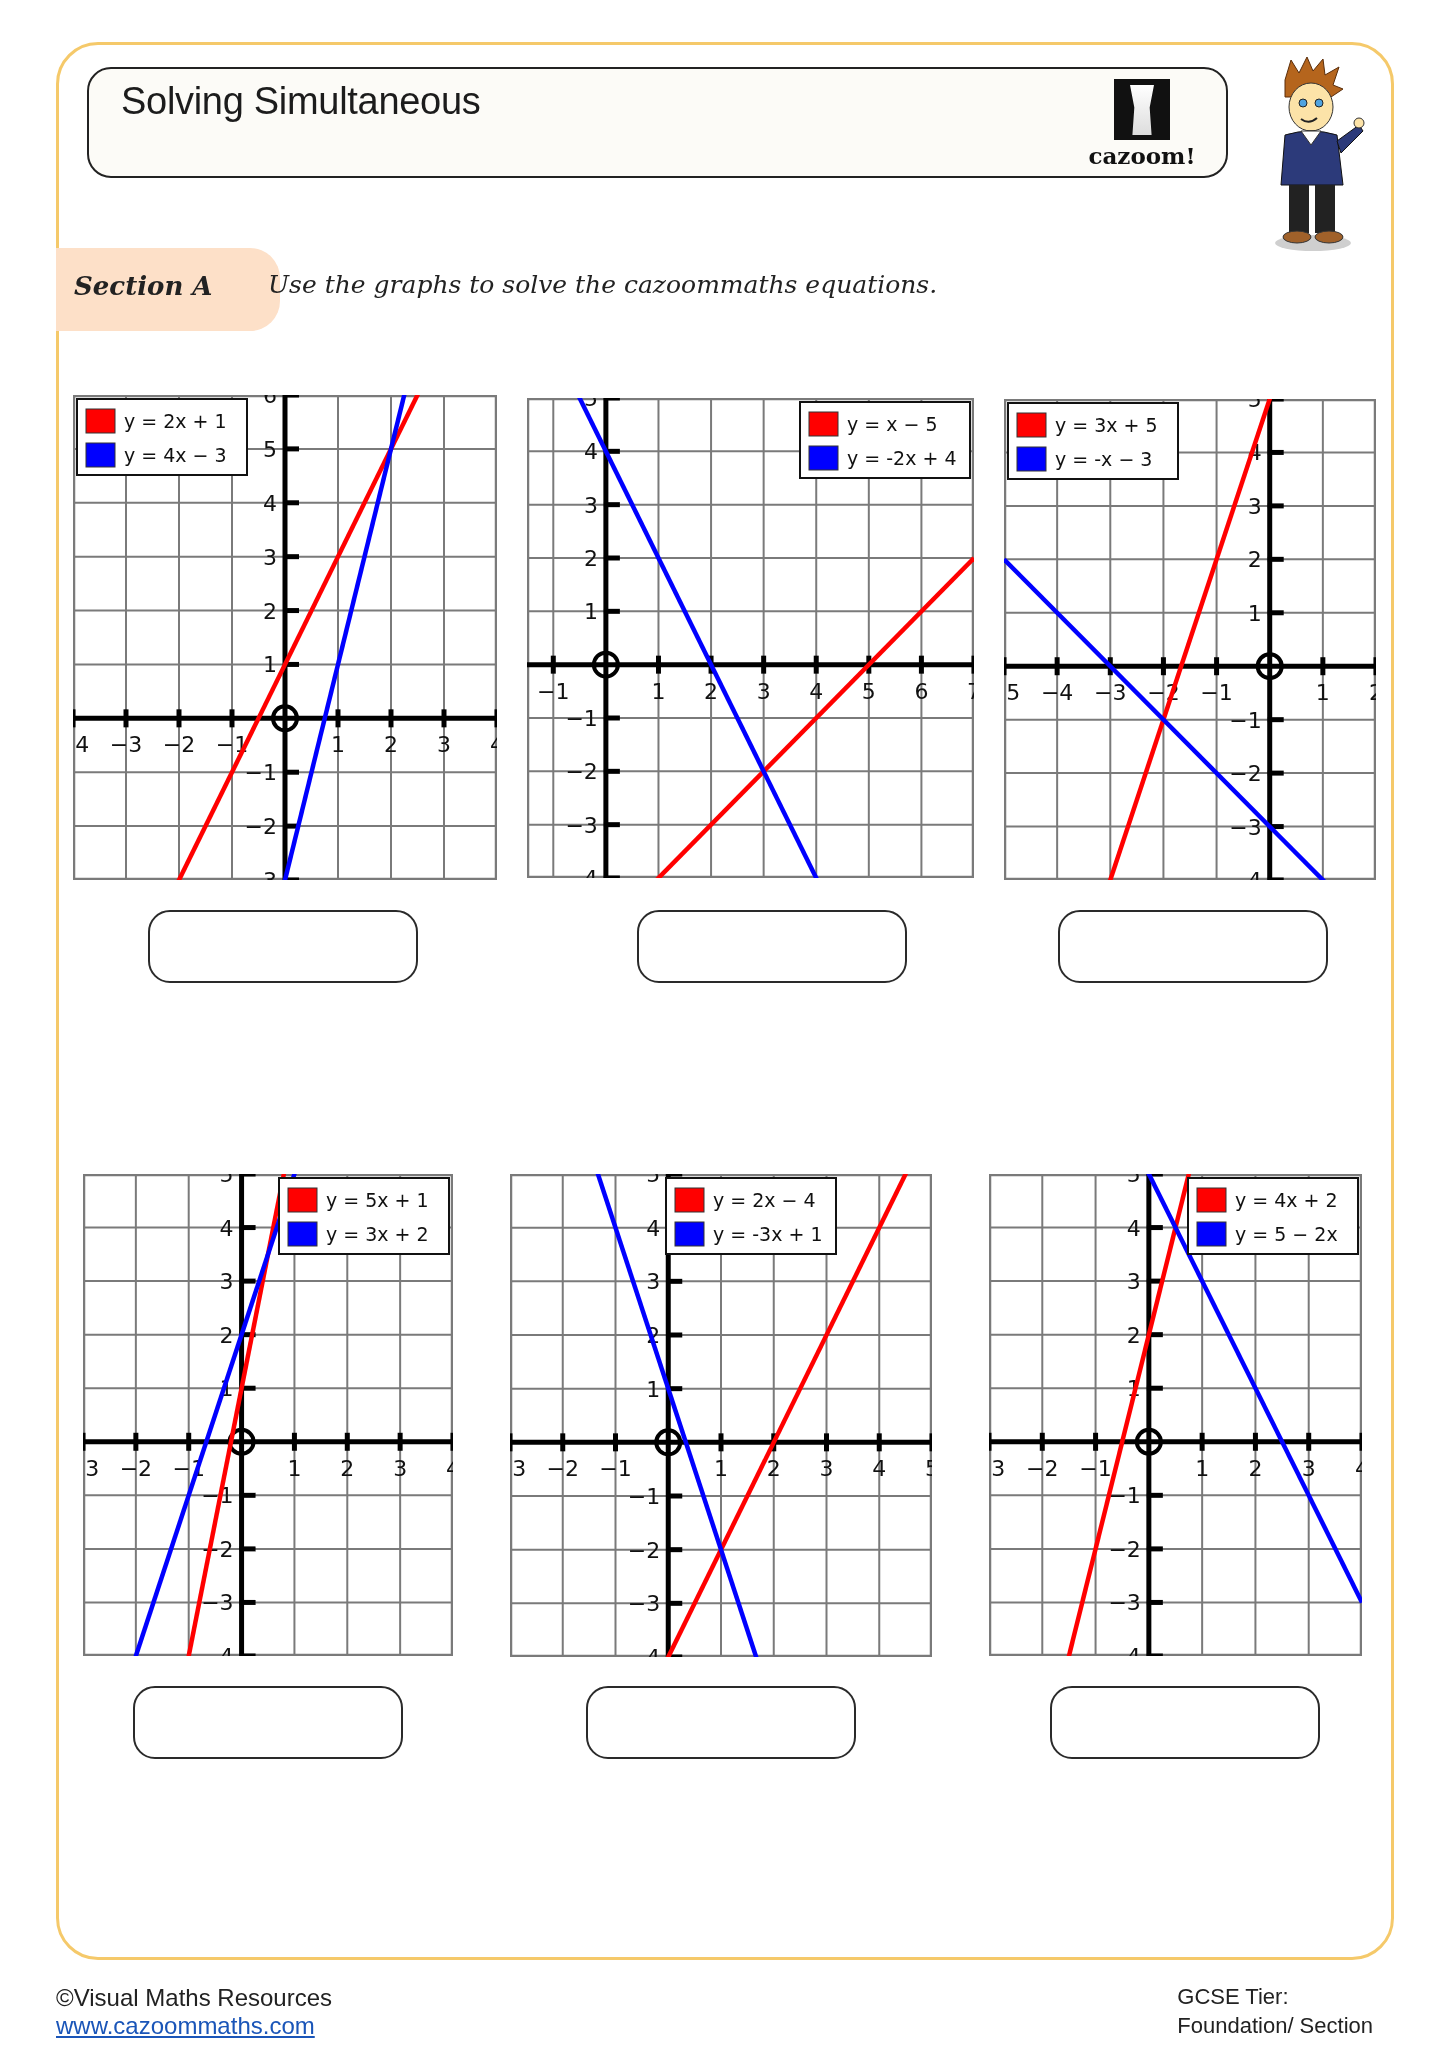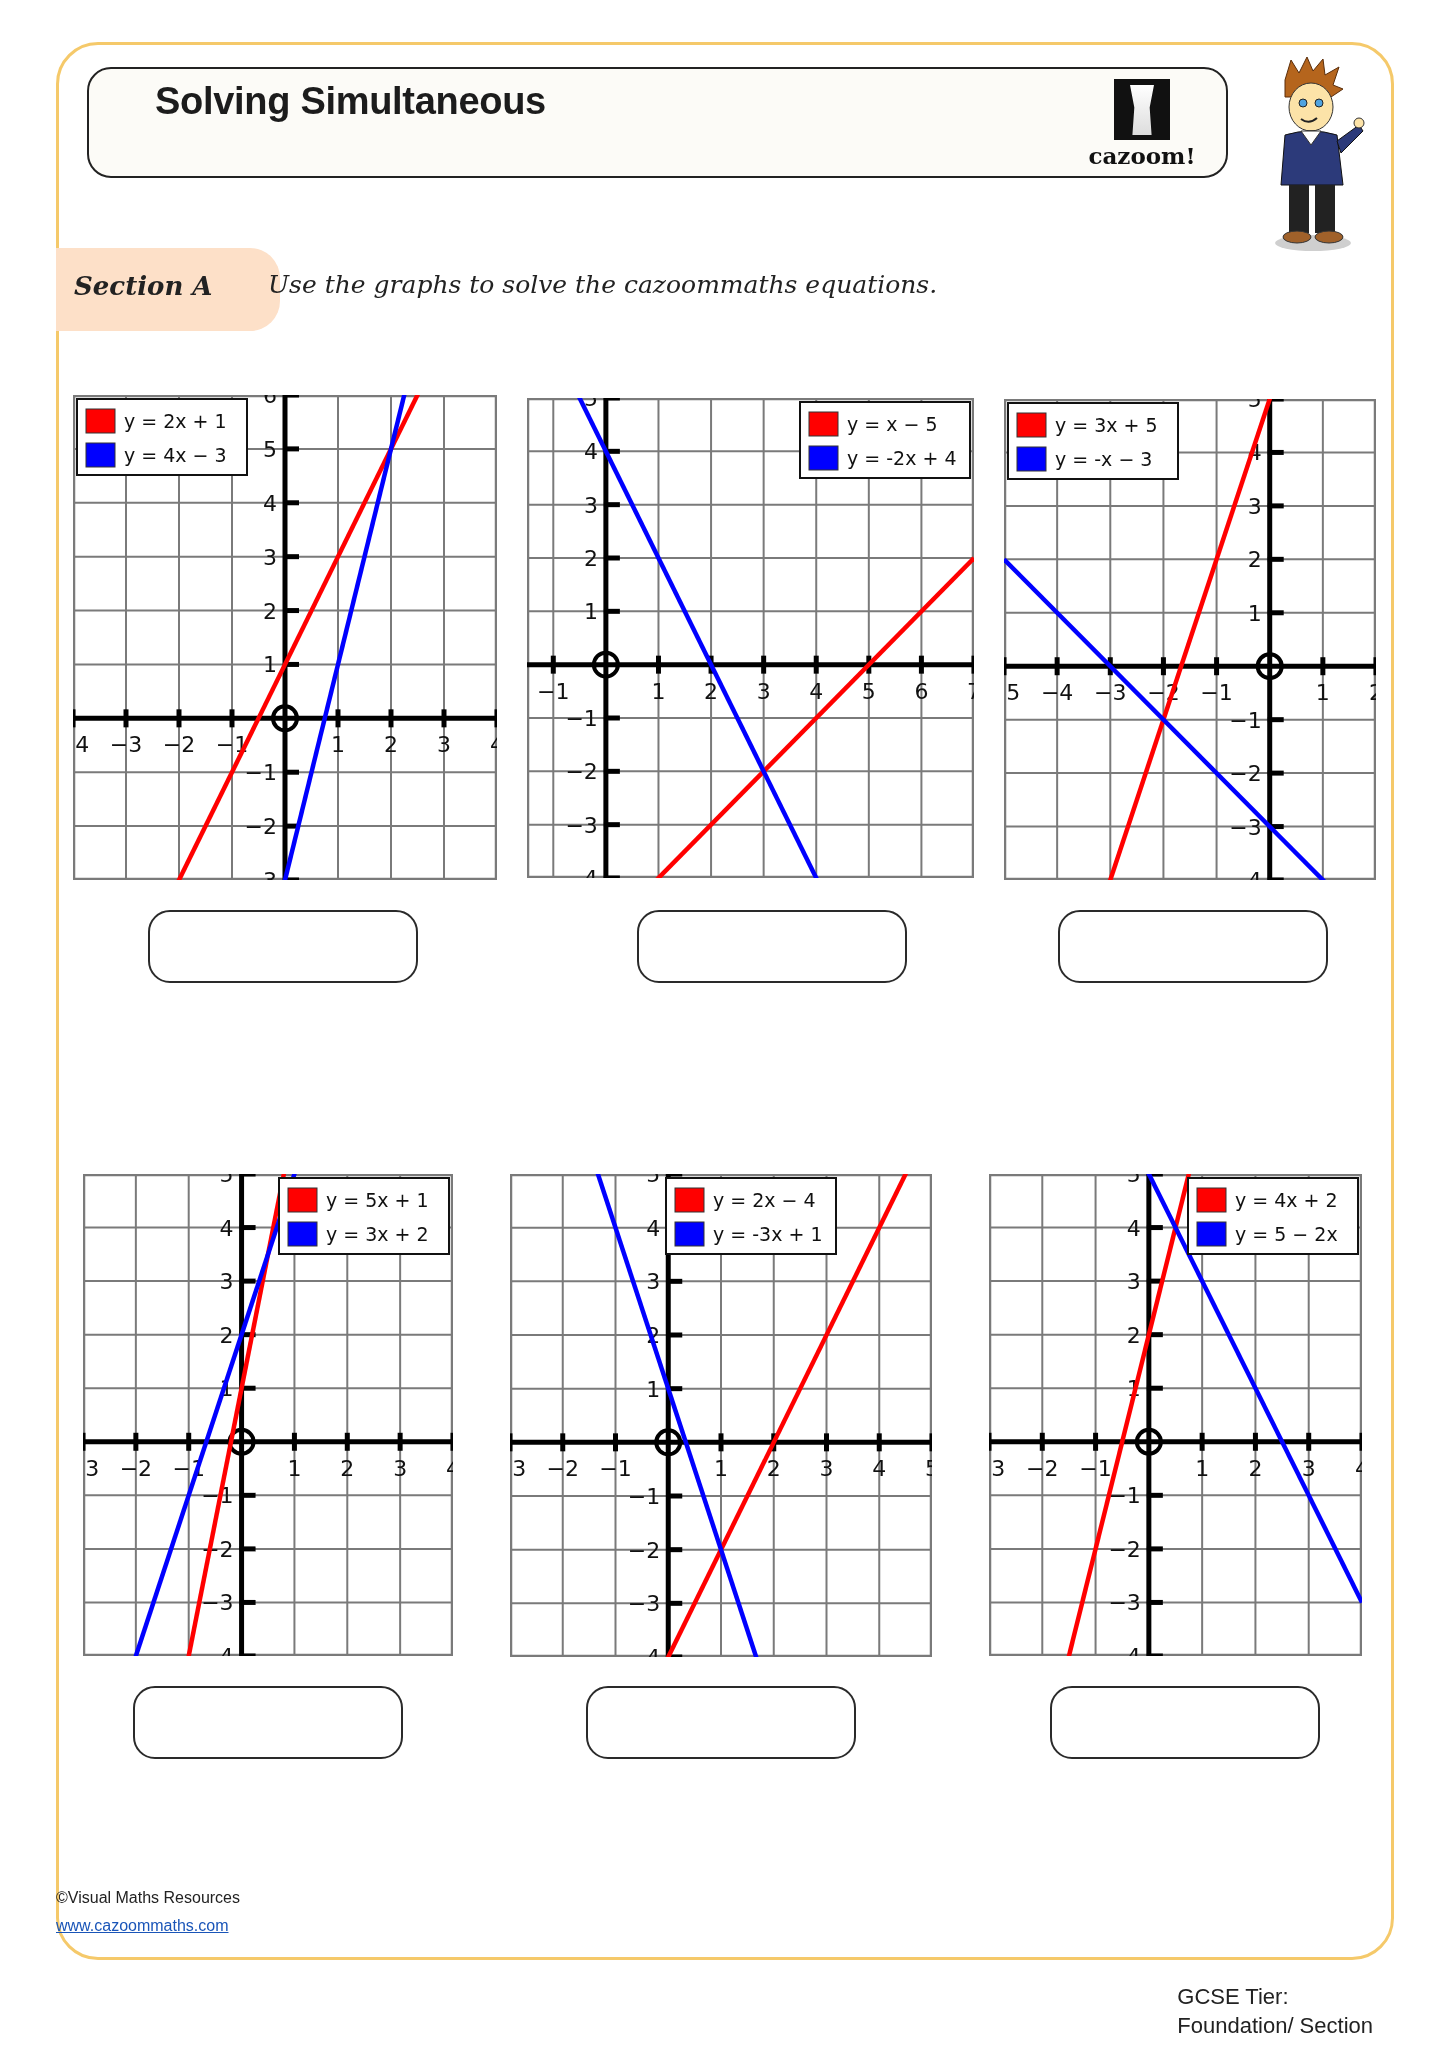--- a/index.html
+++ b/index.html
@@ -1,31 +1,31 @@
 <!DOCTYPE html>
 <html><head>
 <meta charset="utf-8">
 <style>
   html, body { margin: 0; padding: 0; background: #ffffff; }
   body { width: 1449px; height: 2048px; position: relative; overflow: hidden; font-family: "Liberation Sans", sans-serif; color: #1a1a1a; }
   .page-border { position: absolute; left: 56px; top: 42px; width: 1338px; height: 1918px; border: 3px solid #f5c96a; border-radius: 42px; box-sizing: border-box; }
   .title-box { position: absolute; left: 87px; top: 67px; width: 1141px; height: 111px; border: 2px solid #222; border-radius: 24px; background: #fcfbf7; box-sizing: border-box; }
-  .title-text { position: absolute; left: 32px; top: 10px; font-size: 38px; font-weight: bold; line-height: 45px; color: #1c1c1c; letter-spacing: -0.3px; margin-left: 34px; }
+  .title-text { position: absolute; left: 32px; top: 10px; font-size: 38px; font-weight: normal; line-height: 45px; color: #1c1c1c; letter-spacing: -0.3px; }
   .logo { position: absolute; right: 30px; top: 10px; width: 108px; height: 90px; display: flex; flex-direction: column; align-items: center; }
   .logo-square { width: 56px; height: 62px; background: #111; position: relative; }
   .logo-drum { position: absolute; left: 16px; top: 6px; width: 24px; height: 50px; background: linear-gradient(#fff,#ddd); clip-path: polygon(0 0,100% 0,82% 45%,90% 100%,10% 100%,18% 45%); }
   .logo-text { font-family: "DejaVu Serif", serif; font-weight: bold; font-size: 23px; margin-top: 2px; color: #111; }
   .mascot { position: absolute; left: 1255px; top: 55px; width: 110px; height: 200px; }
   .section-tab { position: absolute; left: 56px; top: 248px; width: 224px; height: 83px; background: #fde0c8; border-radius: 0 30px 30px 0; }
   .section-label { position: absolute; left: 18px; top: 23px; font-family: "DejaVu Serif", serif; font-style: italic; font-weight: bold; font-size: 26px; color: #222; }
   .instruction { position: absolute; left: 268px; top: 270px; font-family: "DejaVu Serif", serif; font-style: italic; font-size: 25px; color: #222; }
   .graph { position: absolute; }
   .graph svg { display: block; }
   .answer-box { position: absolute; width: 270px; height: 73px; border: 2px solid #2a2a2a; border-radius: 22px; box-sizing: border-box; background: #fff; }
-  .footer-left { position: absolute; left: 56px; top: 1884px; font-size: 16px; line-height: 28px; color: #222; }
+  .footer-left { position: absolute; left: 56px; top: 1984px; font-size: 24px; line-height: 28px; color: #222; }
   .footer-left a { color: #1a55b8; text-decoration: underline; }
   .footer-center { position: absolute; left: 420px; width: 600px; top: 1982px; text-align: center; font-size: 22px; line-height: 29px; color: #222; }
   .footer-right { position: absolute; right: 76px; top: 1982px; text-align: left; font-size: 22px; line-height: 29px; color: #222; }
 </style>
 </head>
 <body>
 
 <div class="page-border"></div>
 
 <div class="title-box">

